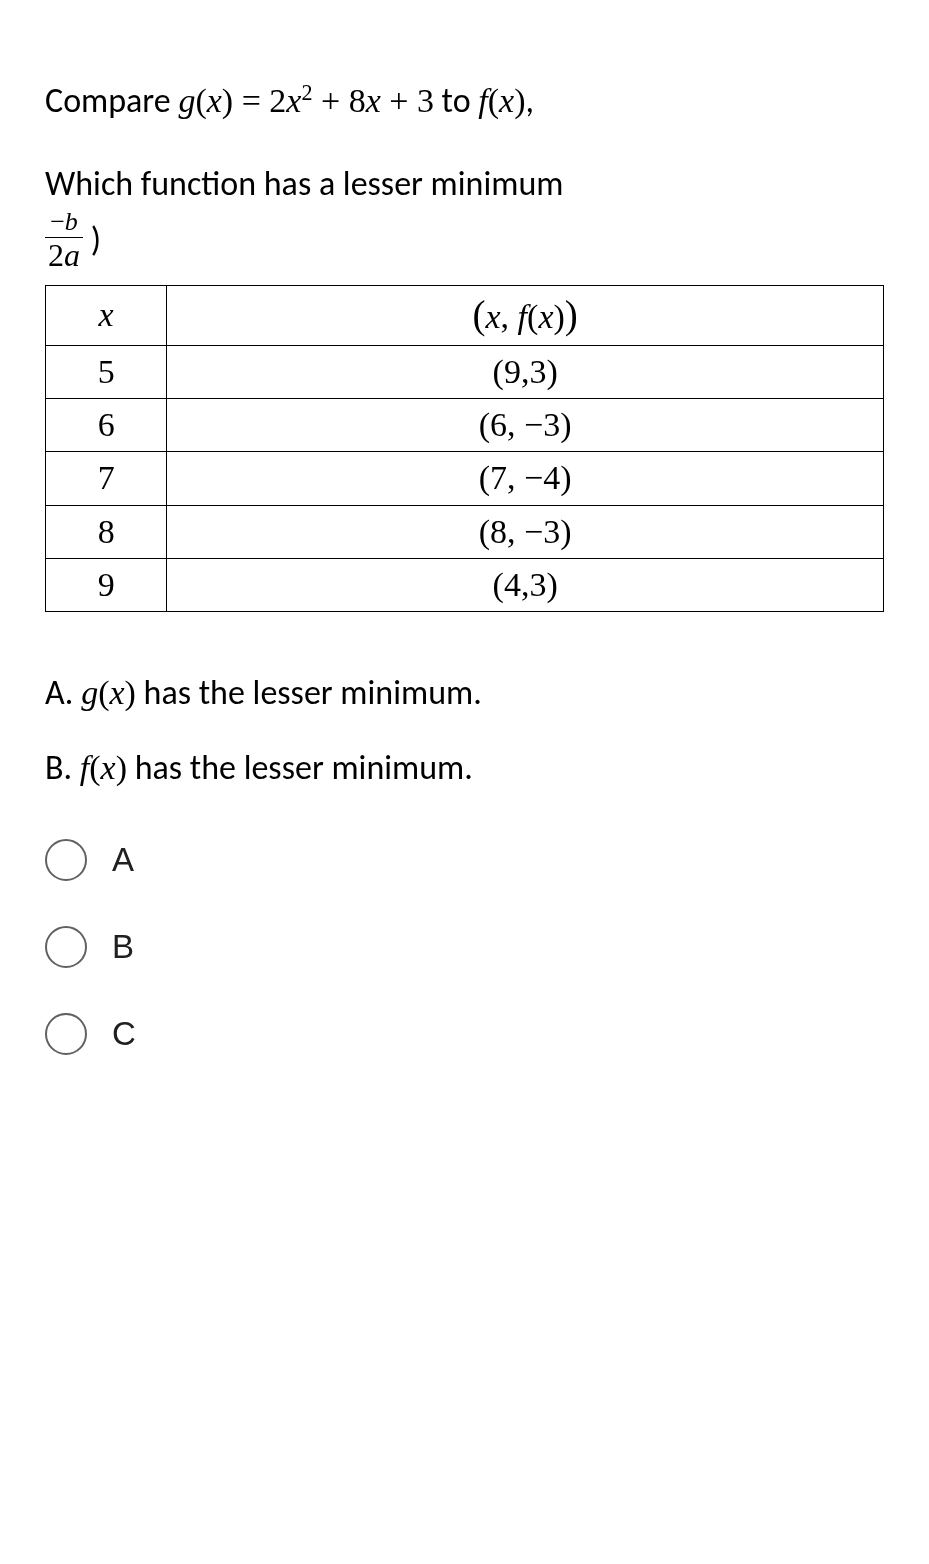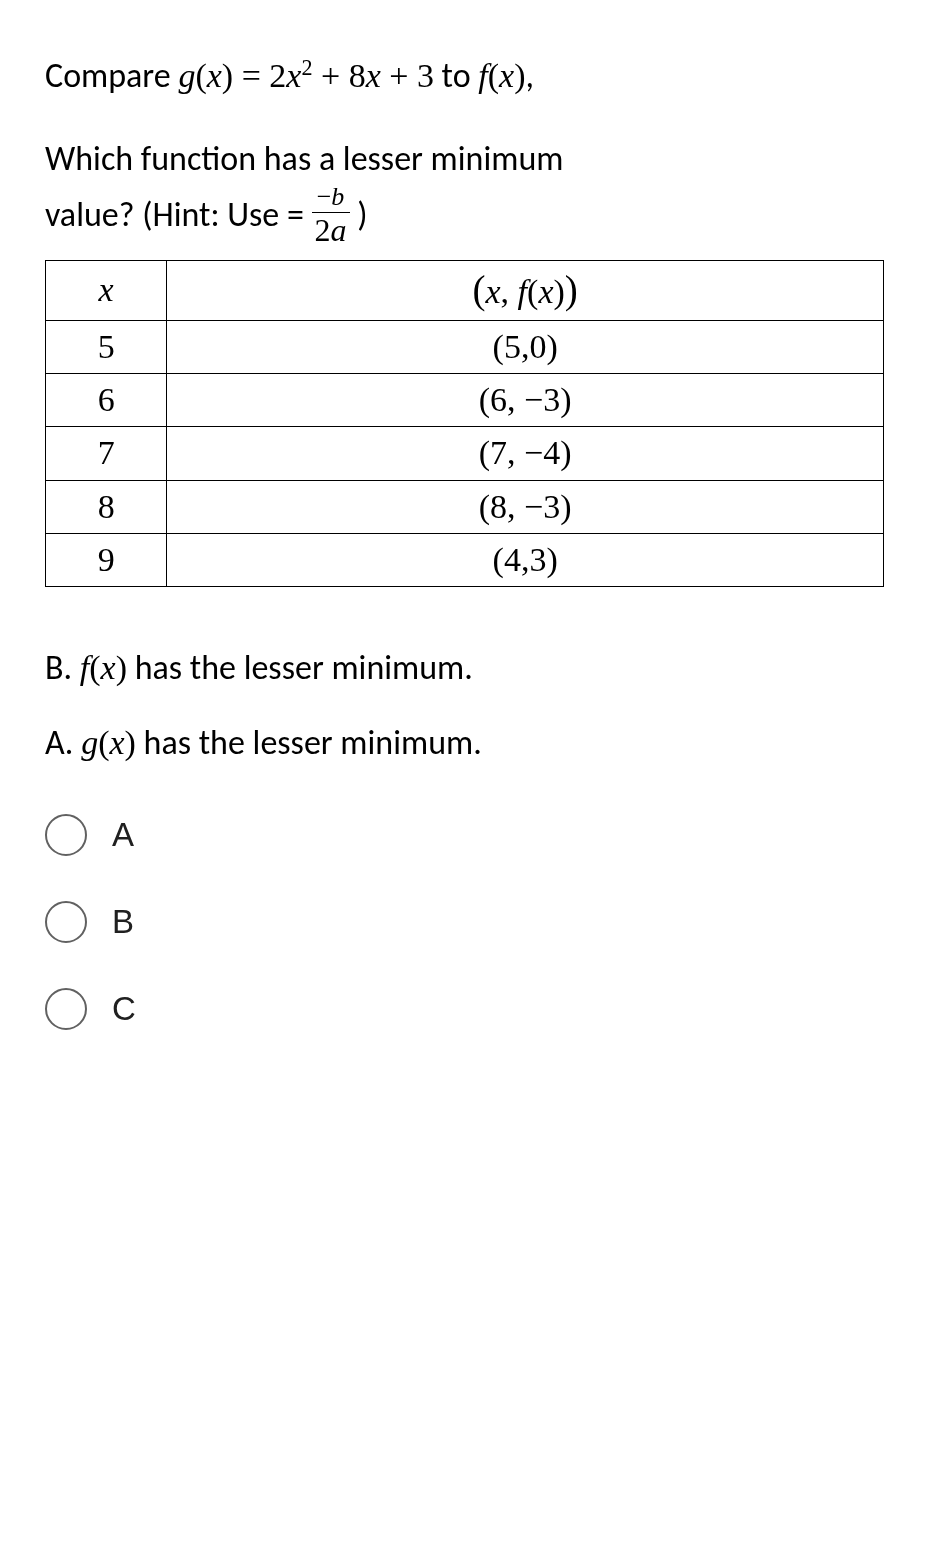--- a/index.html
+++ b/index.html
@@ -11,20 +11,21 @@
       font-family: 'Calibri', 'Segoe UI', sans-serif;
       background: #ffffff;
       padding: 50px 45px;
       width: 929px;
       color: #000000;
     }
     .question-text {
       font-size: 34px;
       line-height: 1.55;
       margin-bottom: 30px;
+      margin-top: 25px;
     }
     .question-text-2 {
       font-size: 34px;
       line-height: 1.55;
     }
     .math-var {
       font-family: 'Cambria Math', 'Times New Roman', serif;
       font-style: italic;
     }
     .math {
@@ -106,32 +107,32 @@
 <body>
 
 <div class="question-text">
   <span>Compare  </span><span class="math"><span class="math-var">g</span>(<span class="math-var">x</span>) = 2<span class="math-var">x</span><sup>2</sup> + 8<span class="math-var">x</span> + 3</span><span> to </span><span class="math"><span class="math-var">f</span>(<span class="math-var">x</span>)</span><span>,</span>
   <br>
 </div>
 
 <div class="question-text-2">
   <span>Which function has a lesser minimum</span>
   <br>
-  <span>value? (Hint: Use = </span><span class="fraction math"><span class="num">−<span class="math-var">b</span></span><span class="den">2<span class="math-var">a</span></span></span><span> )</span>
+  <span class="fraction math"><span class="num">−<span class="math-var">b</span></span><span class="den">2<span class="math-var">a</span></span></span><span> )</span>
 </div>
 
 <table>
   <tbody>
       <tr>
     <td><span class="math-var">x</span></td>
     <td><span class="big-paren">(</span><span class="math-var">x</span>, <span class="math-var">f</span>(<span class="math-var">x</span>)<span class="big-paren">)</span></td>
   </tr>
   <tr>
     <td>5</td>
-    <td>(5,0)</td>
+    <td>(9,3)</td>
   </tr>
   <tr>
     <td>6</td>
     <td>(6, −3)</td>
   </tr>
   <tr>
     <td>7</td>
     <td>(7, −4)</td>
   </tr>
   <tr>
@@ -140,24 +141,24 @@
   </tr>
   <tr>
     <td>9</td>
     <td>(4,3)</td>
   </tr>
 </tbody>
   </table>
 
 <div class="answers">
   <div class="answer-item">
-    <span>B.  </span><span class="math"><span class="math-var">f</span>(<span class="math-var">x</span>)</span><span> has the lesser minimum.</span>
+    <span>A.  </span><span class="math"><span class="math-var">g</span>(<span class="math-var">x</span>)</span><span> has the lesser minimum.</span>
   </div>
   <div class="answer-item">
-    <span>A.  </span><span class="math"><span class="math-var">g</span>(<span class="math-var">x</span>)</span><span> has the lesser minimum.</span>
+    <span>B.  </span><span class="math"><span class="math-var">f</span>(<span class="math-var">x</span>)</span><span> has the lesser minimum.</span>
   </div>
 </div>
 
 <div class="radio-group">
   <div class="radio-option">
     <div class="radio-circle"></div>
     <span class="radio-label">A</span>
   </div>
   <div class="radio-option">
     <div class="radio-circle"></div>

